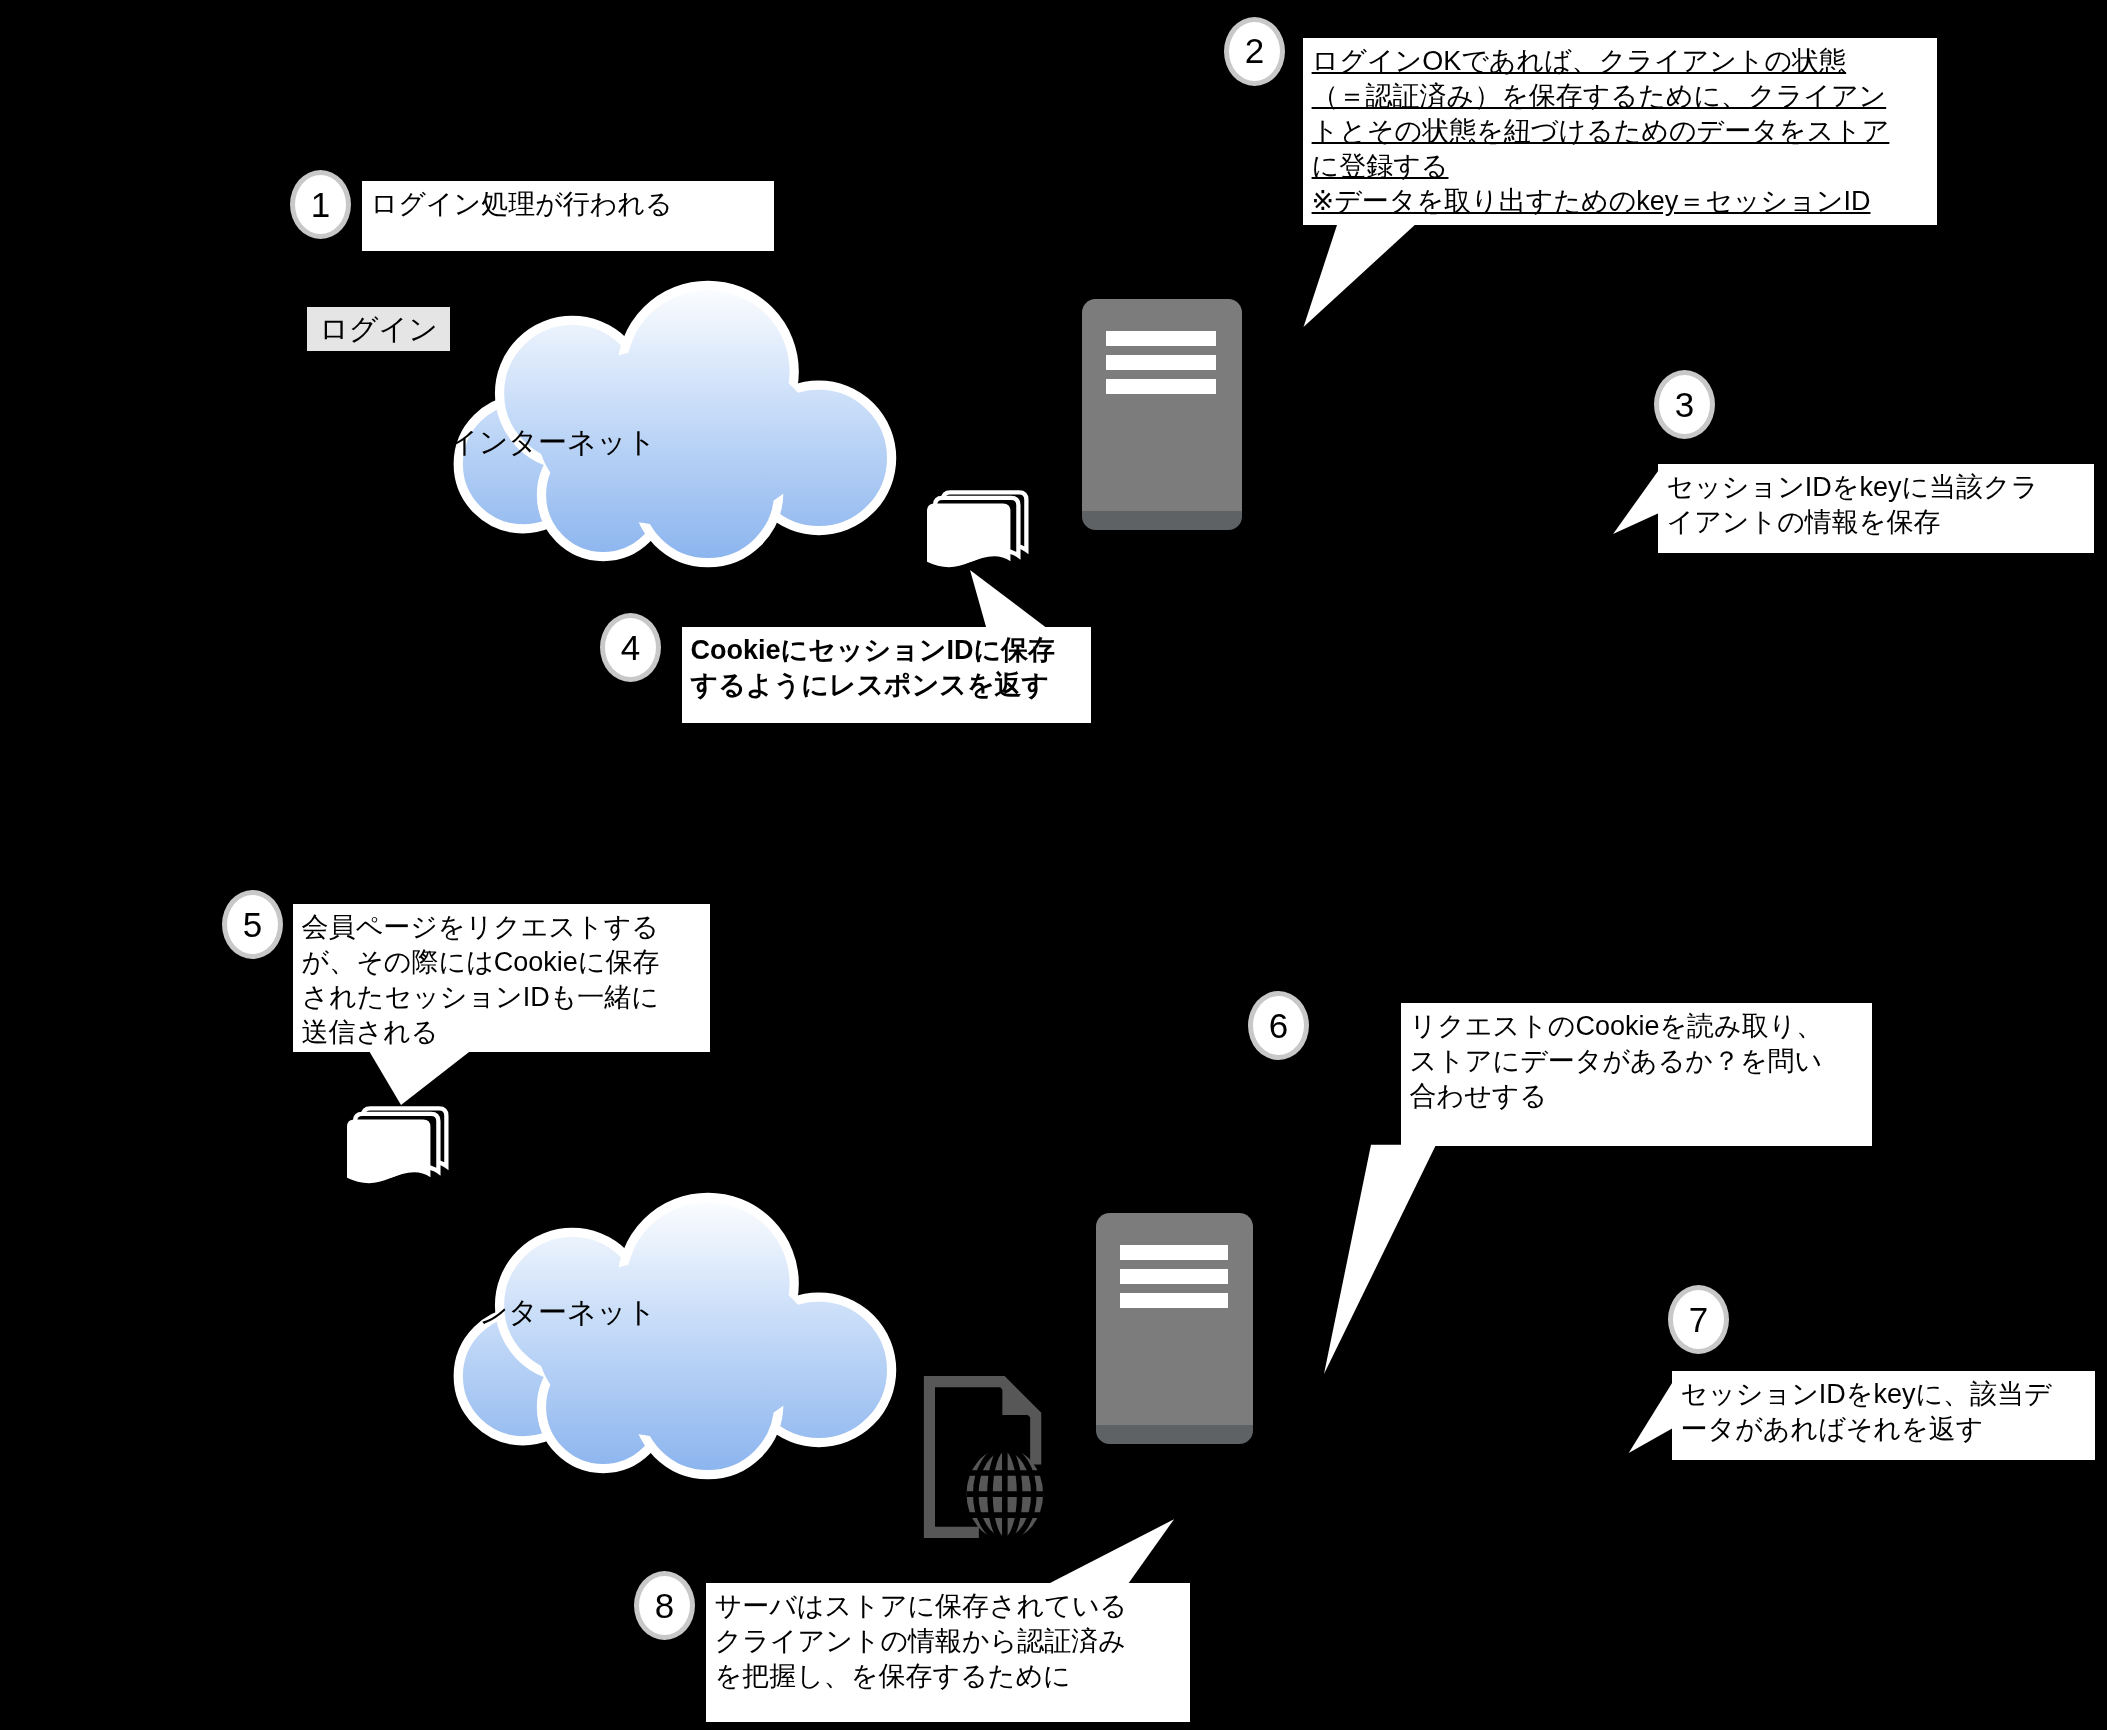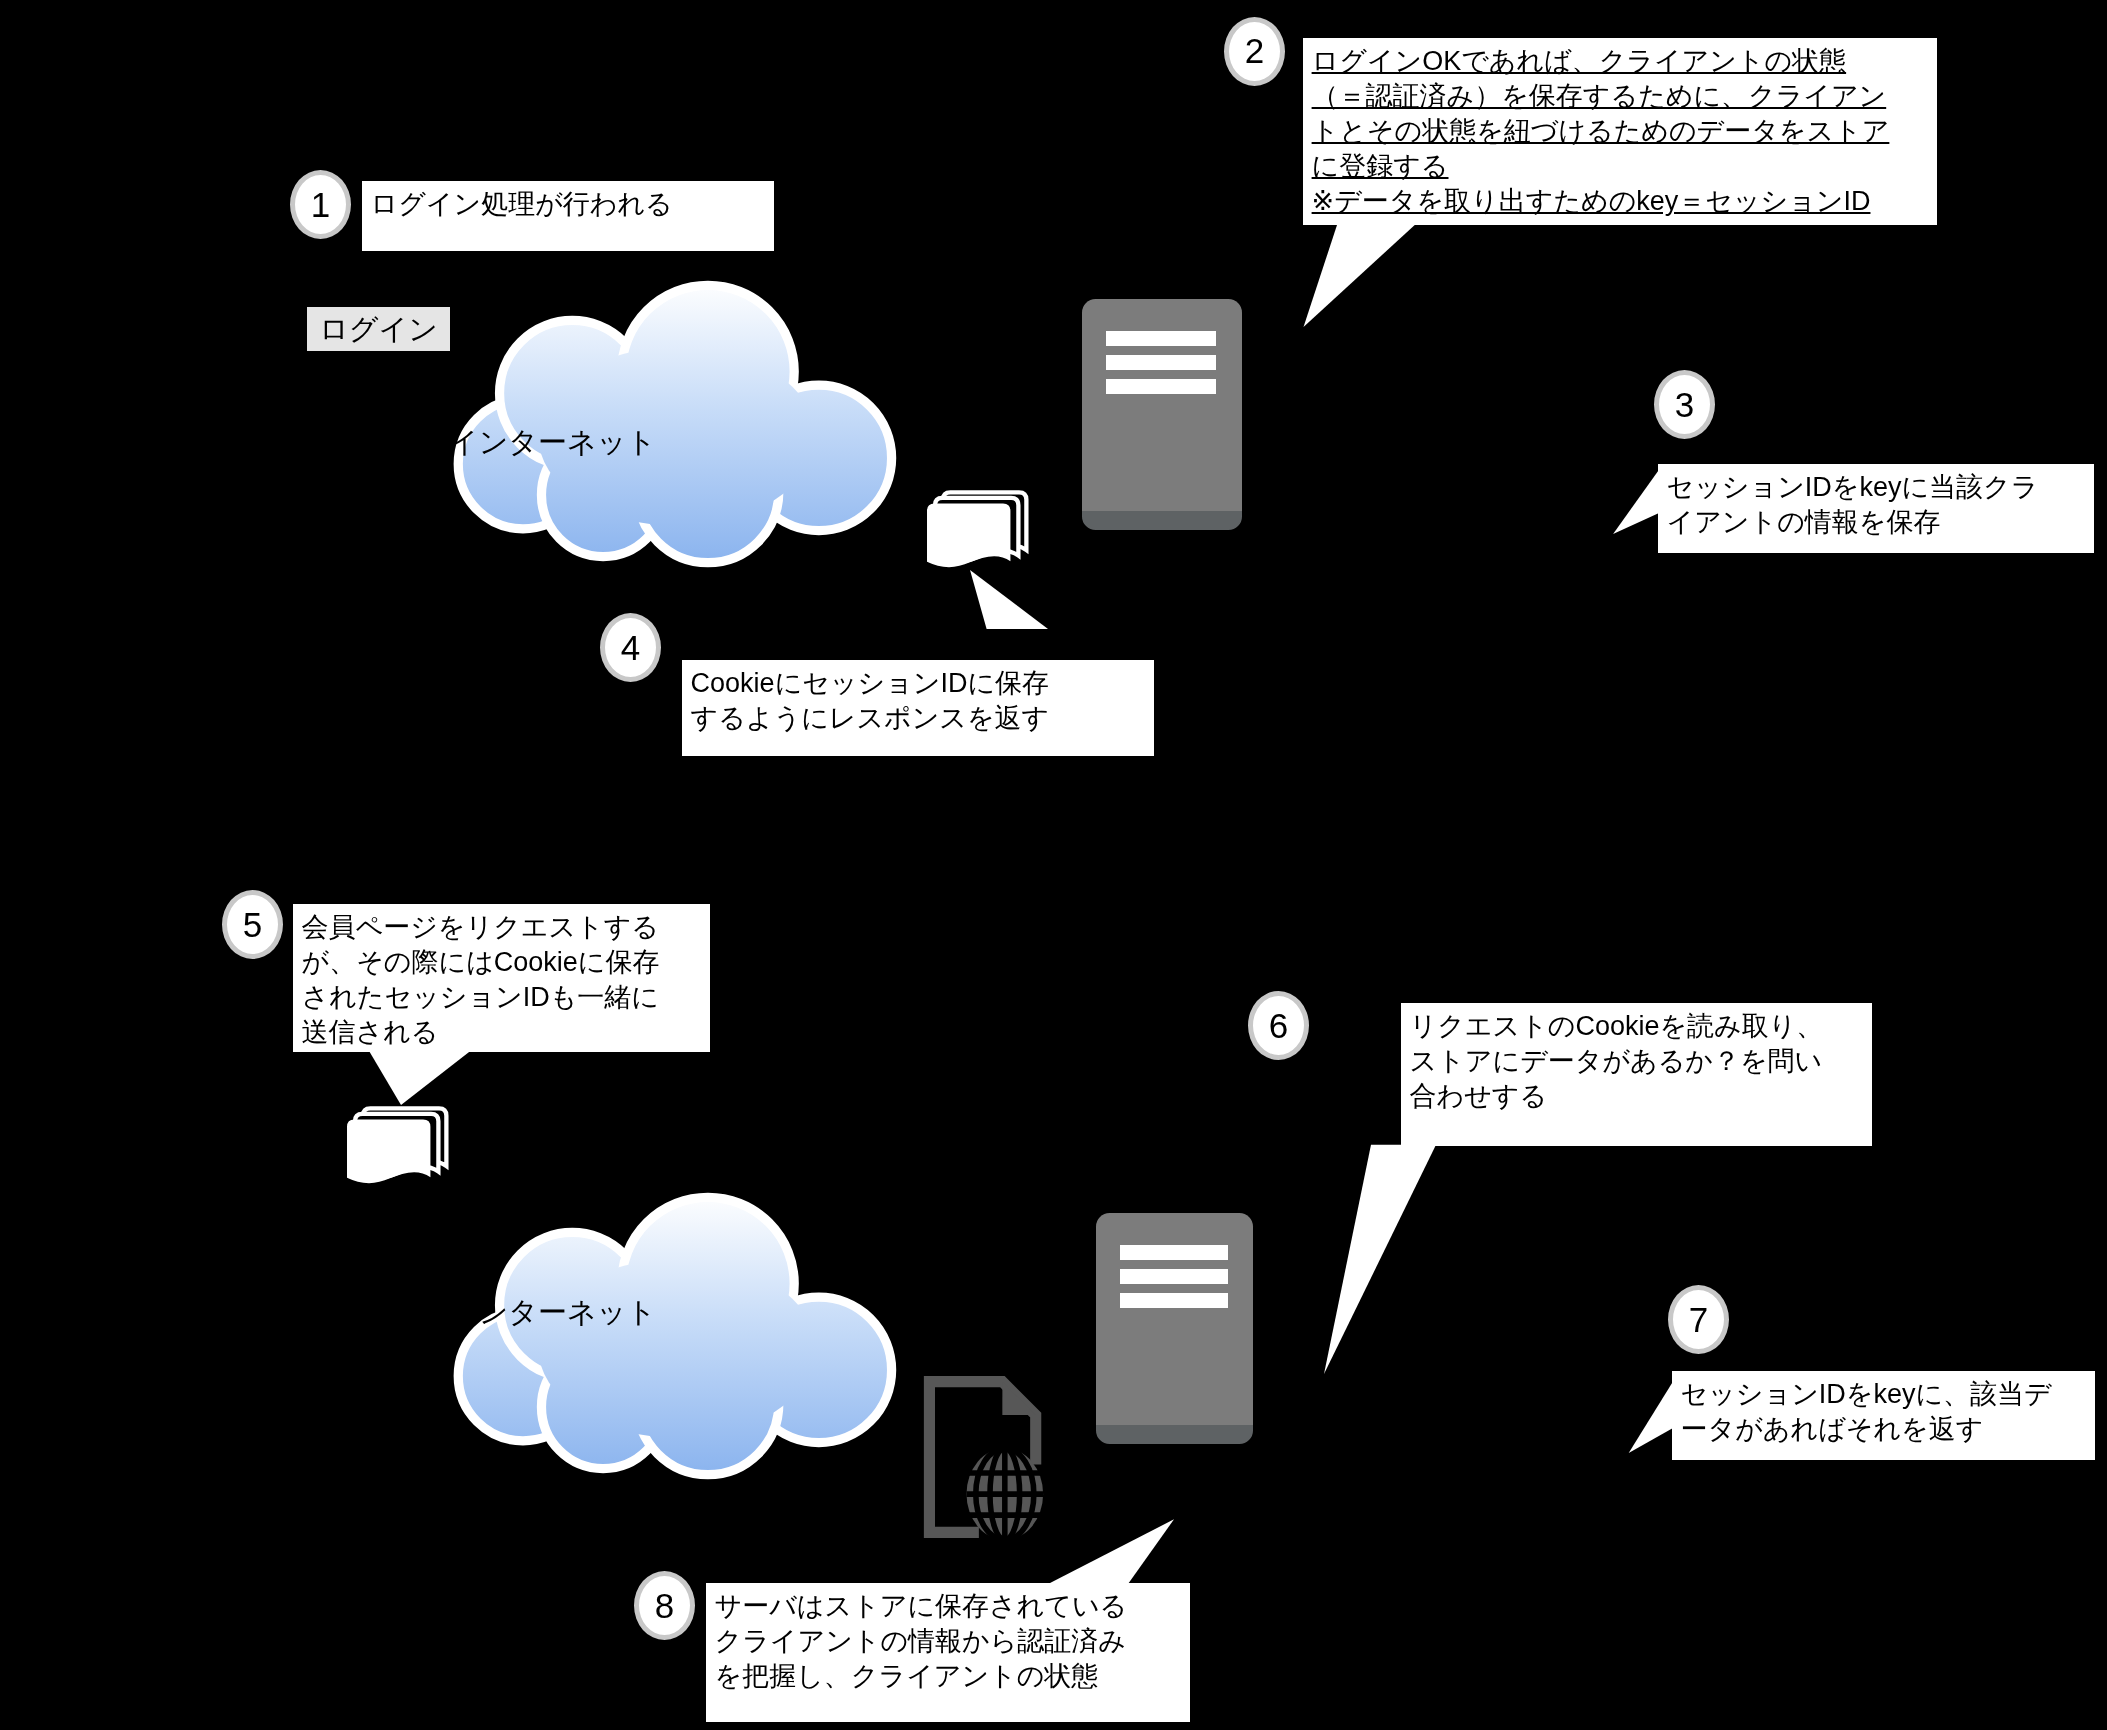--- a/index.html
+++ b/index.html
@@ -106,21 +106,21 @@
   <div class="badge" style="left:1654px;top:370px;">
     <span>3</span>
   </div>
   <div class="callout-box" style="left:1658px;top:464px;width:436px;height:89px;">セッションIDをkeyに当該クラ
 イアントの情報を保存</div>
 
   <div class="tail" style="left:965px;top:567px;width:86px;height:63px;clip-path:polygon(21.6px 62px,83px 62px,5px 3.1px);"></div>
   <div class="badge" style="left:600px;top:613px;">
     <span>4</span>
   </div>
-  <div class="callout-box" style="left:682px;top:660px;width:472px;height:96px;">CookieにセッションIDに保存
+  <div class="callout-box" style="left:682px;top:627px;width:409px;height:96px;font-weight:bold;">CookieにセッションIDに保存
 するようにレスポンスを返す</div>
 
   <div class="icon-abs" style="left:449px;top:1191px;width:450px;height:290px;">
     <svg width="450" height="290" viewBox="0 0 730 470">
       <defs>
         <linearGradient id="cg2" x1="0" y1="0" x2="0" y2="470" gradientUnits="userSpaceOnUse">
           <stop offset="0" stop-color="#ffffff"></stop>
           <stop offset="0.45" stop-color="#c7dcf8"></stop>
           <stop offset="1" stop-color="#88b2ee"></stop>
         </linearGradient>
@@ -196,16 +196,16 @@
   </div>
   <div class="callout-box" style="left:1672px;top:1371px;width:423px;height:89px;">セッションIDをkeyに、該当デ
 ータがあればそれを返す</div>
 
   <div class="tail" style="left:1045px;top:1515px;width:133px;height:71px;clip-path:polygon(3.1px 69px,83px 69px,129px 4.3px);"></div>
   <div class="badge" style="left:634px;top:1571px;">
     <span>8</span>
   </div>
   <div class="callout-box" style="left:706px;top:1583px;width:484px;height:139px;">サーバはストアに保存されている
 クライアントの情報から認証済み
-を把握し、クライアントの状態</div>
+を把握し、を保存するために</div>
 
 </div>
 
 
 </body></html>

